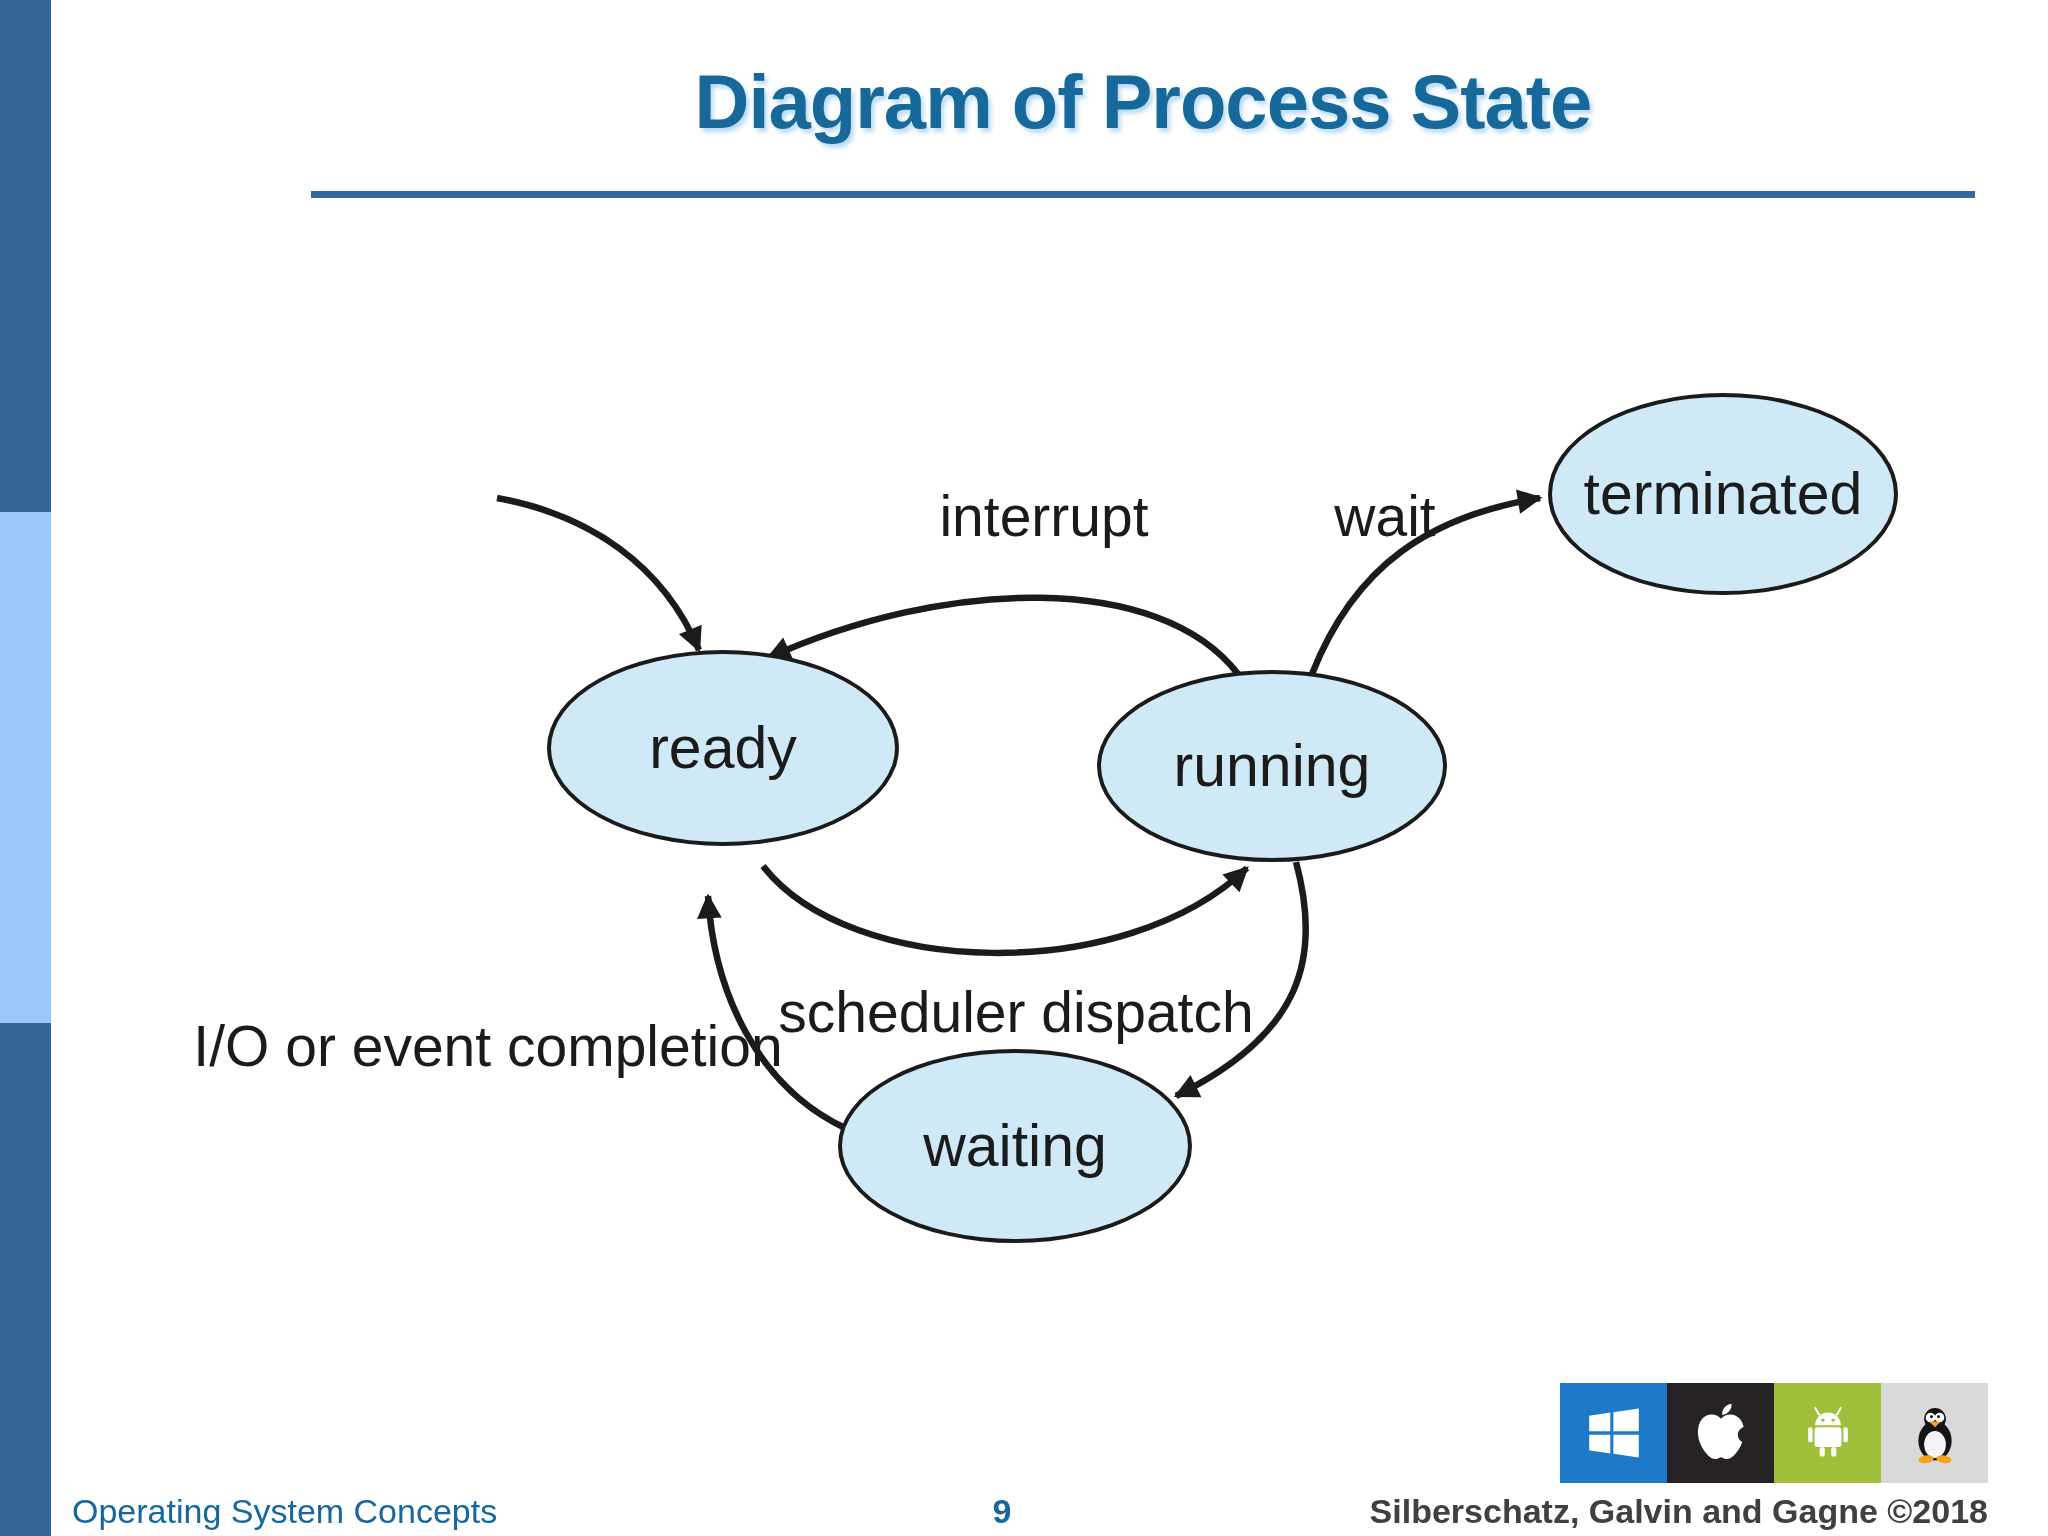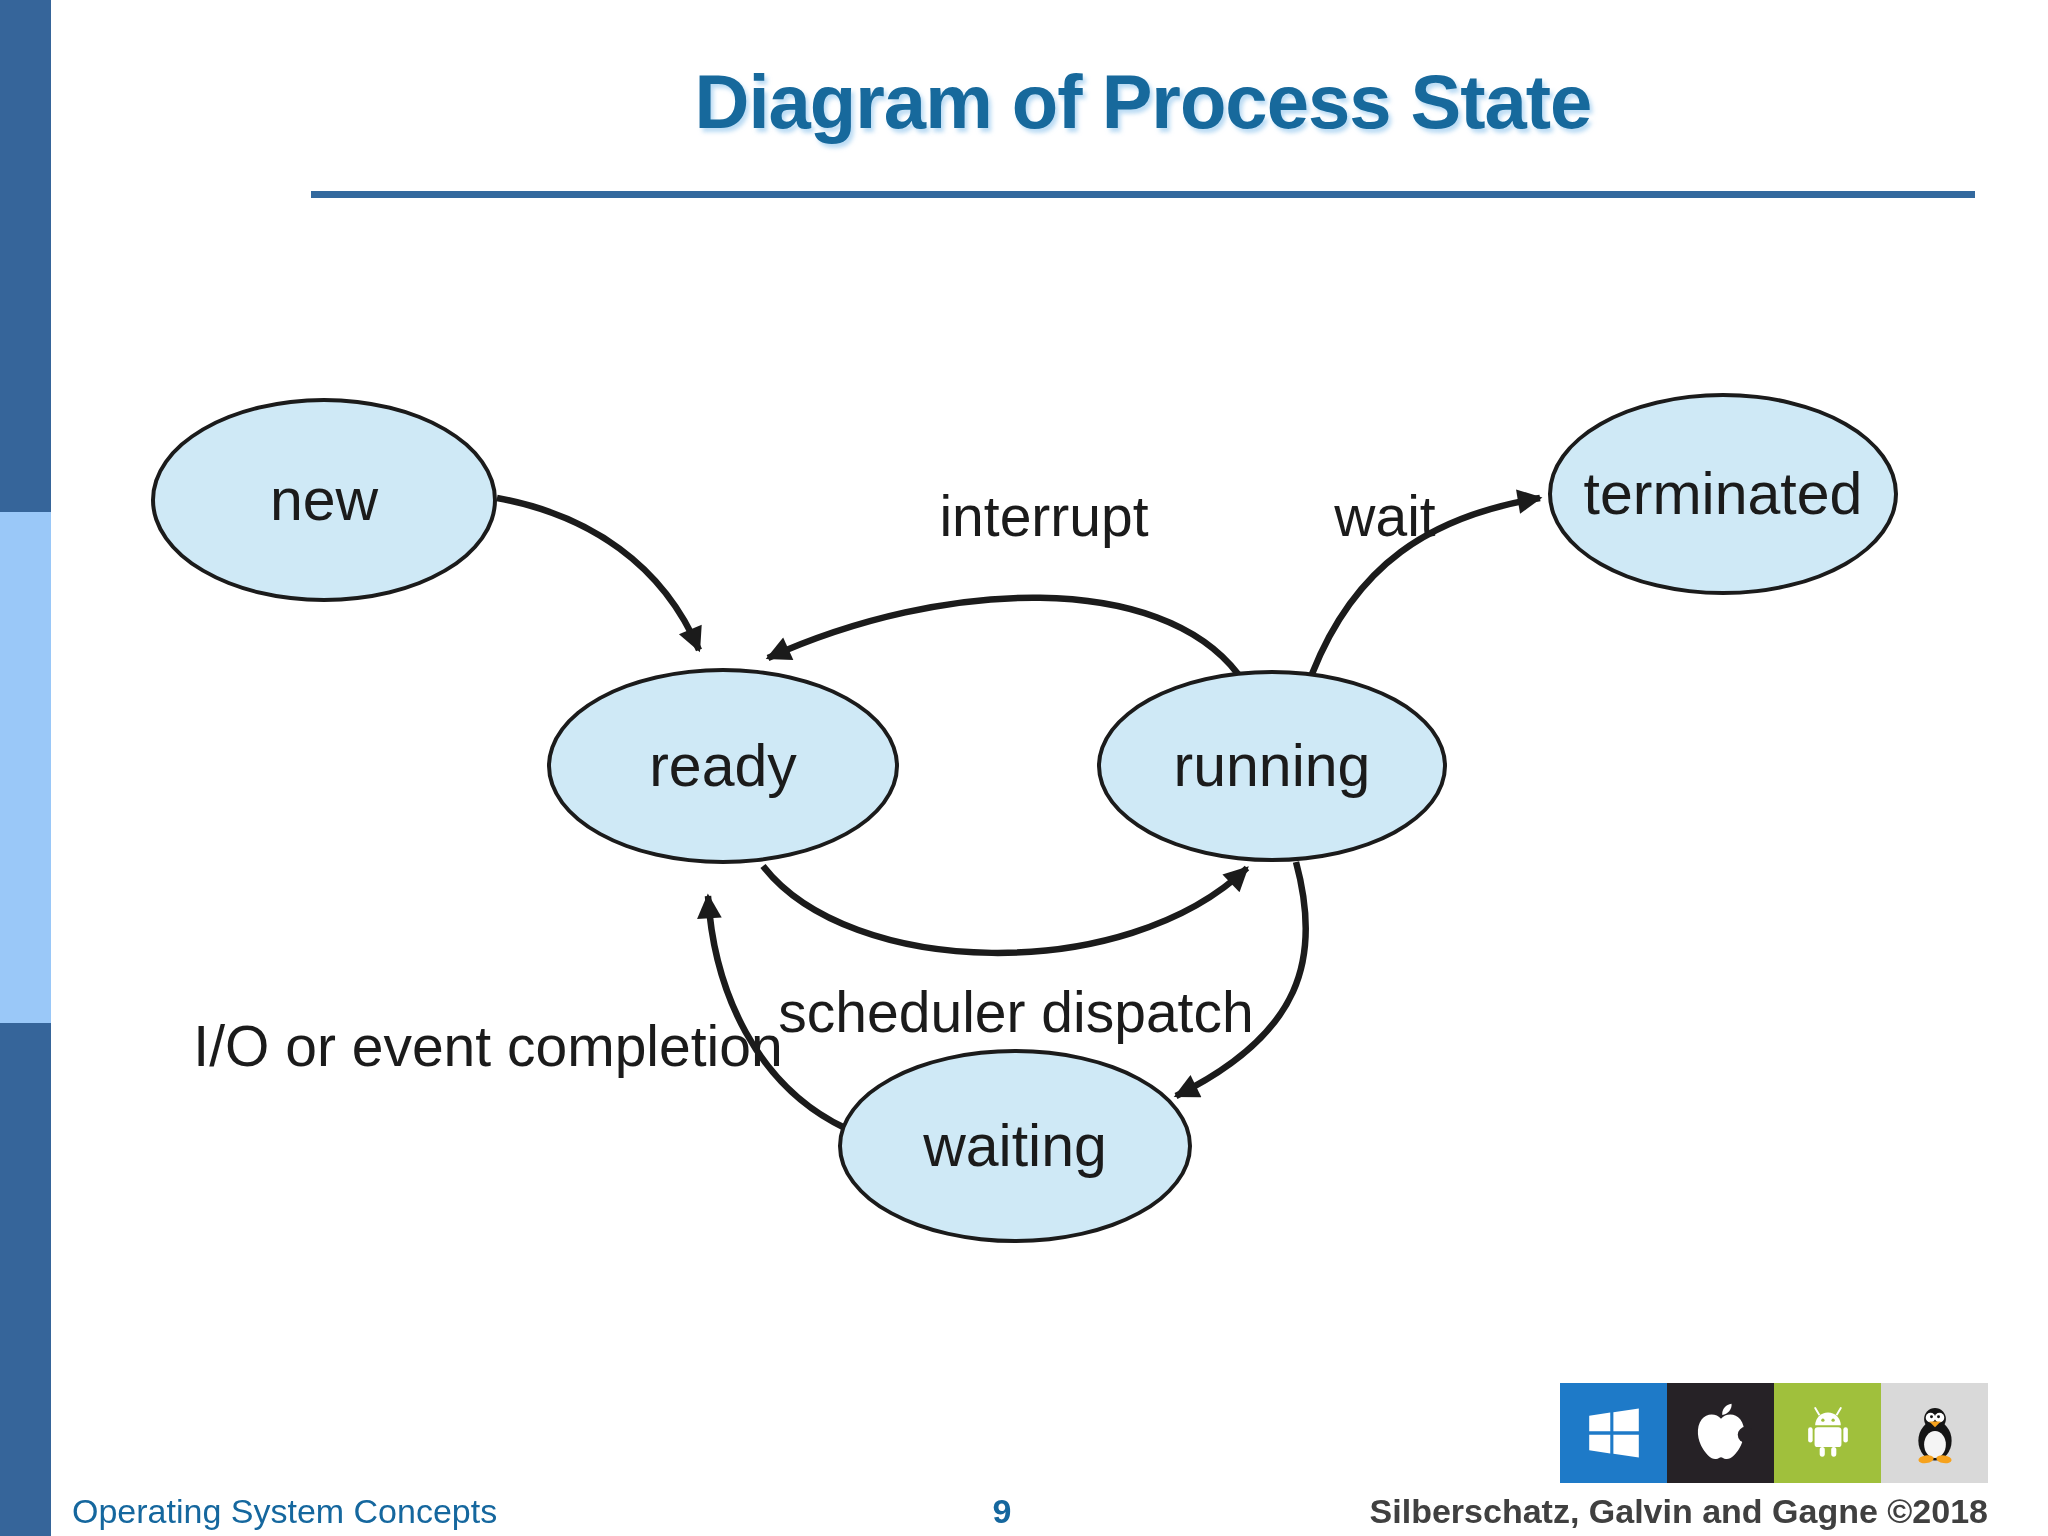--- a/index.html
+++ b/index.html
@@ -16,21 +16,21 @@
          font-size:76px;font-weight:bold;color:#17699c;letter-spacing:-1px;
          text-shadow:3px 4px 4px rgba(130,190,235,0.55);}
   .title-rule{position:absolute;left:311px;top:191px;width:1664px;height:7px;background:#33699e;}
   
   .arrows{position:absolute;left:0;top:0;width:2048px;height:1536px;}
   .state{position:absolute;box-sizing:border-box;border:4px solid #1b1b1b;border-radius:50%;
          background:#cfe9f6;display:flex;align-items:center;justify-content:center;
          font-size:59px;color:#1b1b1b;}
   .state-new{left:151px;top:398px;width:346px;height:204px;}
   .state-terminated{left:1548px;top:393px;width:350px;height:202px;}
-  .state-ready{left:547px;top:668px;width:352px;height:196px;text-align:right;}
+  .state-ready{left:547px;top:650px;width:352px;height:196px;text-align:right;}
   .state-running{left:1097px;top:670px;width:350px;height:192px;}
   .state-waiting{left:838px;top:1049px;width:354px;height:194px;}
   .tlabel{position:absolute;transform:translate(-50%,-50%);white-space:nowrap;
           font-size:57px;color:#1b1b1b;}
   .tl-admitted{left:689px;top:516px;}
   .tl-interrupt{left:1012px;top:516px;margin-left:32px;}
   .tl-exit{left:1385px;top:516px;}
   .tl-dispatch{left:1016px;top:1012px;}
   .tl-iocomp{left:488px;top:1046px;}
   .tl-iowait{left:1448px;top:1042px;}
@@ -71,23 +71,20 @@
     <g fill="none" stroke="#1b1b1b" stroke-width="6.5">
       <path d="M 497 498 C 590 515, 663 565, 699 650" marker-end="url(#arrow)"></path>
       <path d="M 1238 674 C 1160 572, 945 578, 768 658" marker-end="url(#arrow)"></path>
       <path d="M 1312 674 C 1355 565, 1430 516, 1540 498" marker-end="url(#arrow)"></path>
       <path d="M 763 866 C 850 978, 1125 985, 1247 868" marker-end="url(#arrow)"></path>
       <path d="M 1296 862 C 1322 958, 1302 1034, 1176 1096" marker-end="url(#arrow)"></path>
       <path d="M 845 1128 C 757 1086, 714 992, 708 896" marker-end="url(#arrow)"></path>
     </g>
   </svg>
 
-  <div class="state state-new">
-    <span>new</span>
-  </div>
   <div class="state state-ready">
     <span>ready</span>
   </div>
   <div class="state state-running">
     <span>running</span>
   </div>
   <div class="state state-waiting">
     <span>waiting</span>
   </div>
   <div class="state state-terminated">

